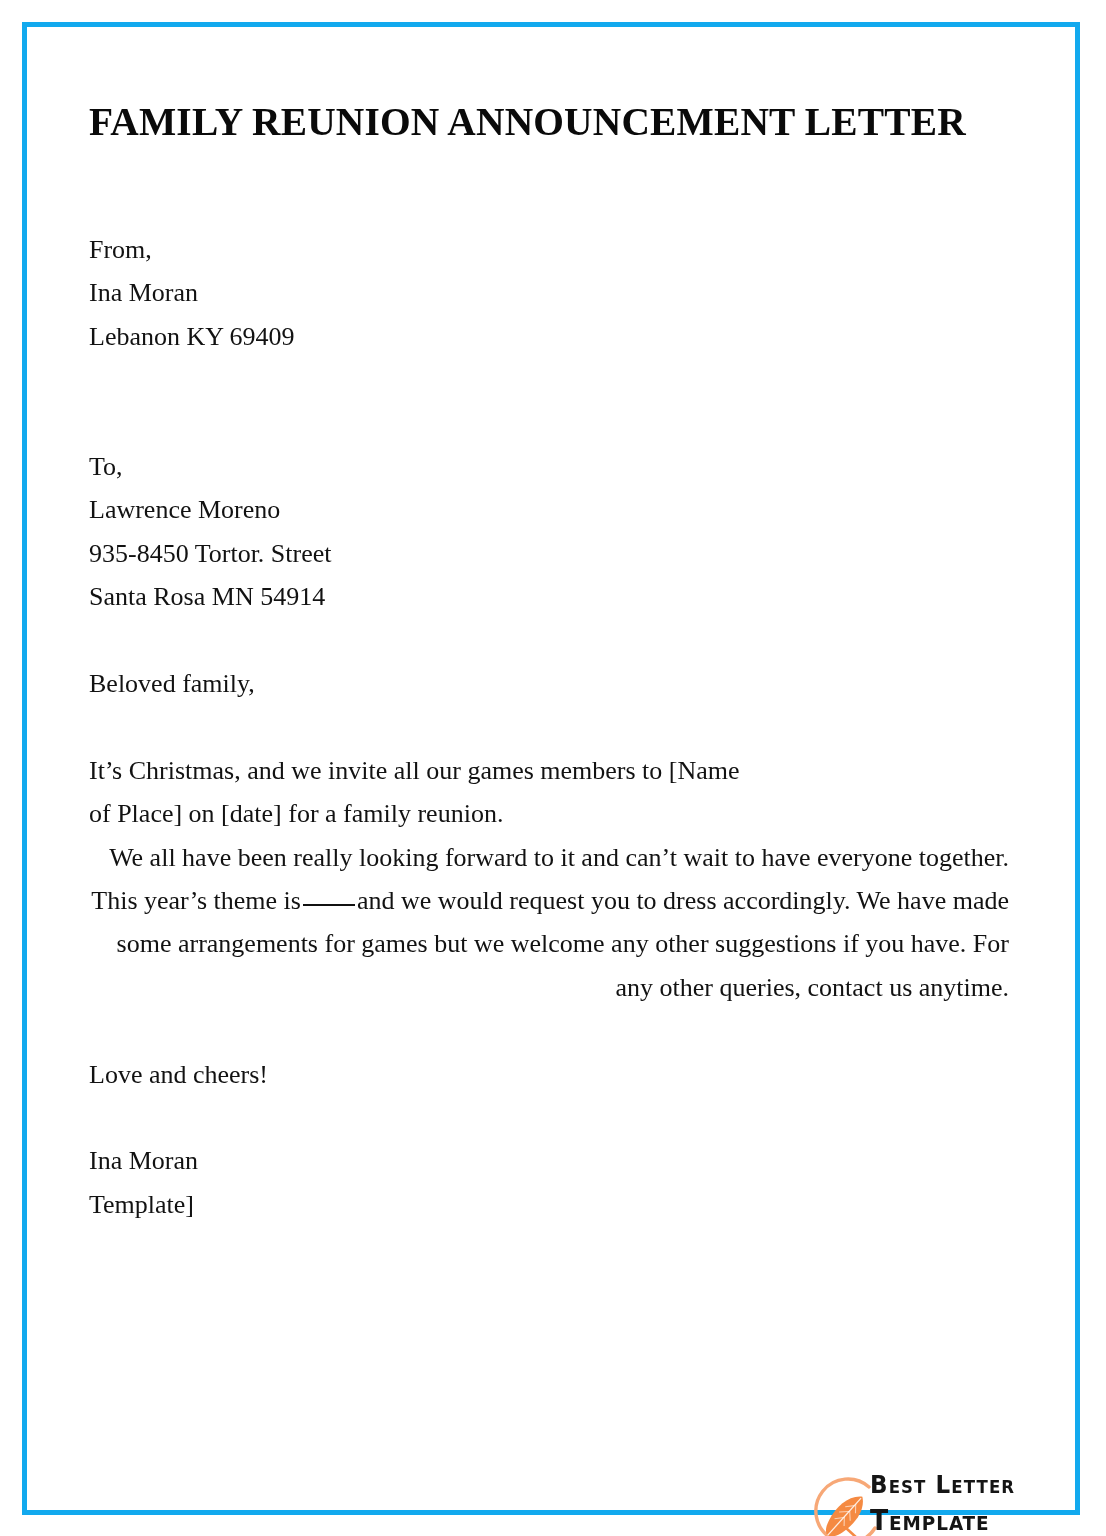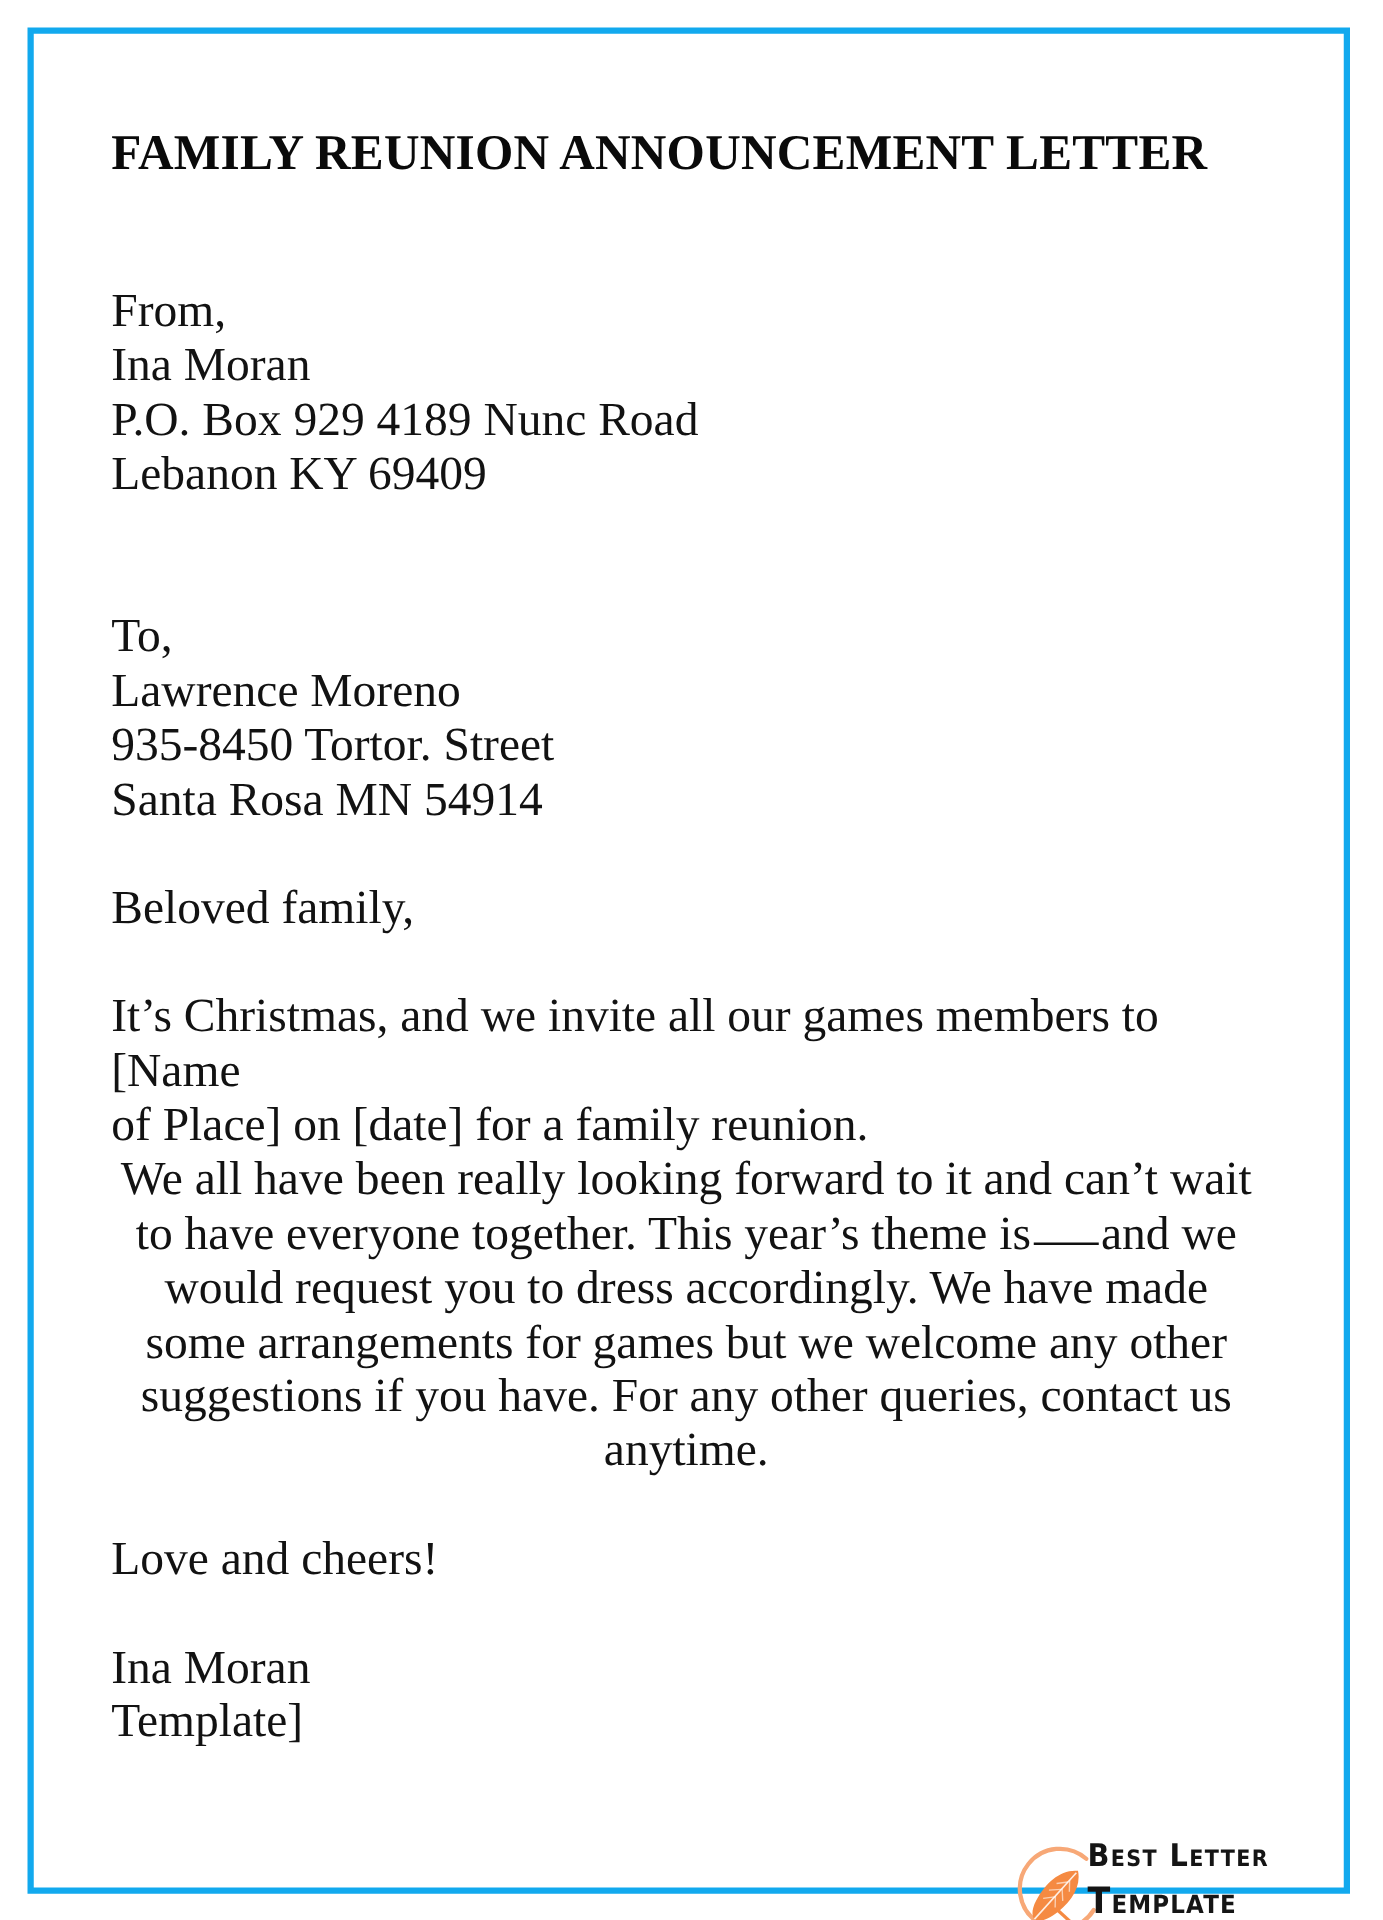--- a/index.html
+++ b/index.html
@@ -56,40 +56,40 @@
     white-space: nowrap;
     transform: scaleX(0.985);
     transform-origin: left center;
   }
 
   .letter-body {
     position: absolute;
     left: 0px;
     top: 228px;
     width: 920px;
-    font-size: 38px;
+    font-size: 26px;
     line-height: 43.4px;
     color: #121212;
   }
 
   .block {
     margin: 0 0 0 0;
   }
   .line {
     display: block;
     white-space: pre-wrap;
   }
   .gap {
     display: block;
     height: 43.4px;
   }
 
   .para {
     display: block;
-    text-align: center;
+    text-align: right;
   }
 
   .blank-fill {
     display: inline-block;
     width: 52px;
     border-bottom: 2.5px solid #111;
     vertical-align: baseline;
     position: relative;
     top: -3px;
     margin: 0 2px;
@@ -149,21 +149,20 @@
 
   <div class="content">
 
     <h1 class="doc-title">FAMILY REUNION ANNOUNCEMENT LETTER</h1>
 
     <div class="letter-body">
 
       <div class="block">
         <span class="line">From,</span>
         <span class="line">Ina Moran</span>
-        <span class="line">P.O. Box 929 4189 Nunc Road</span>
         <span class="line">Lebanon KY 69409</span>
       </div>
 
       <span class="gap"></span>
 
 
       <span class="gap"></span>
 
       <div class="block">
         <span class="line">To,</span>

